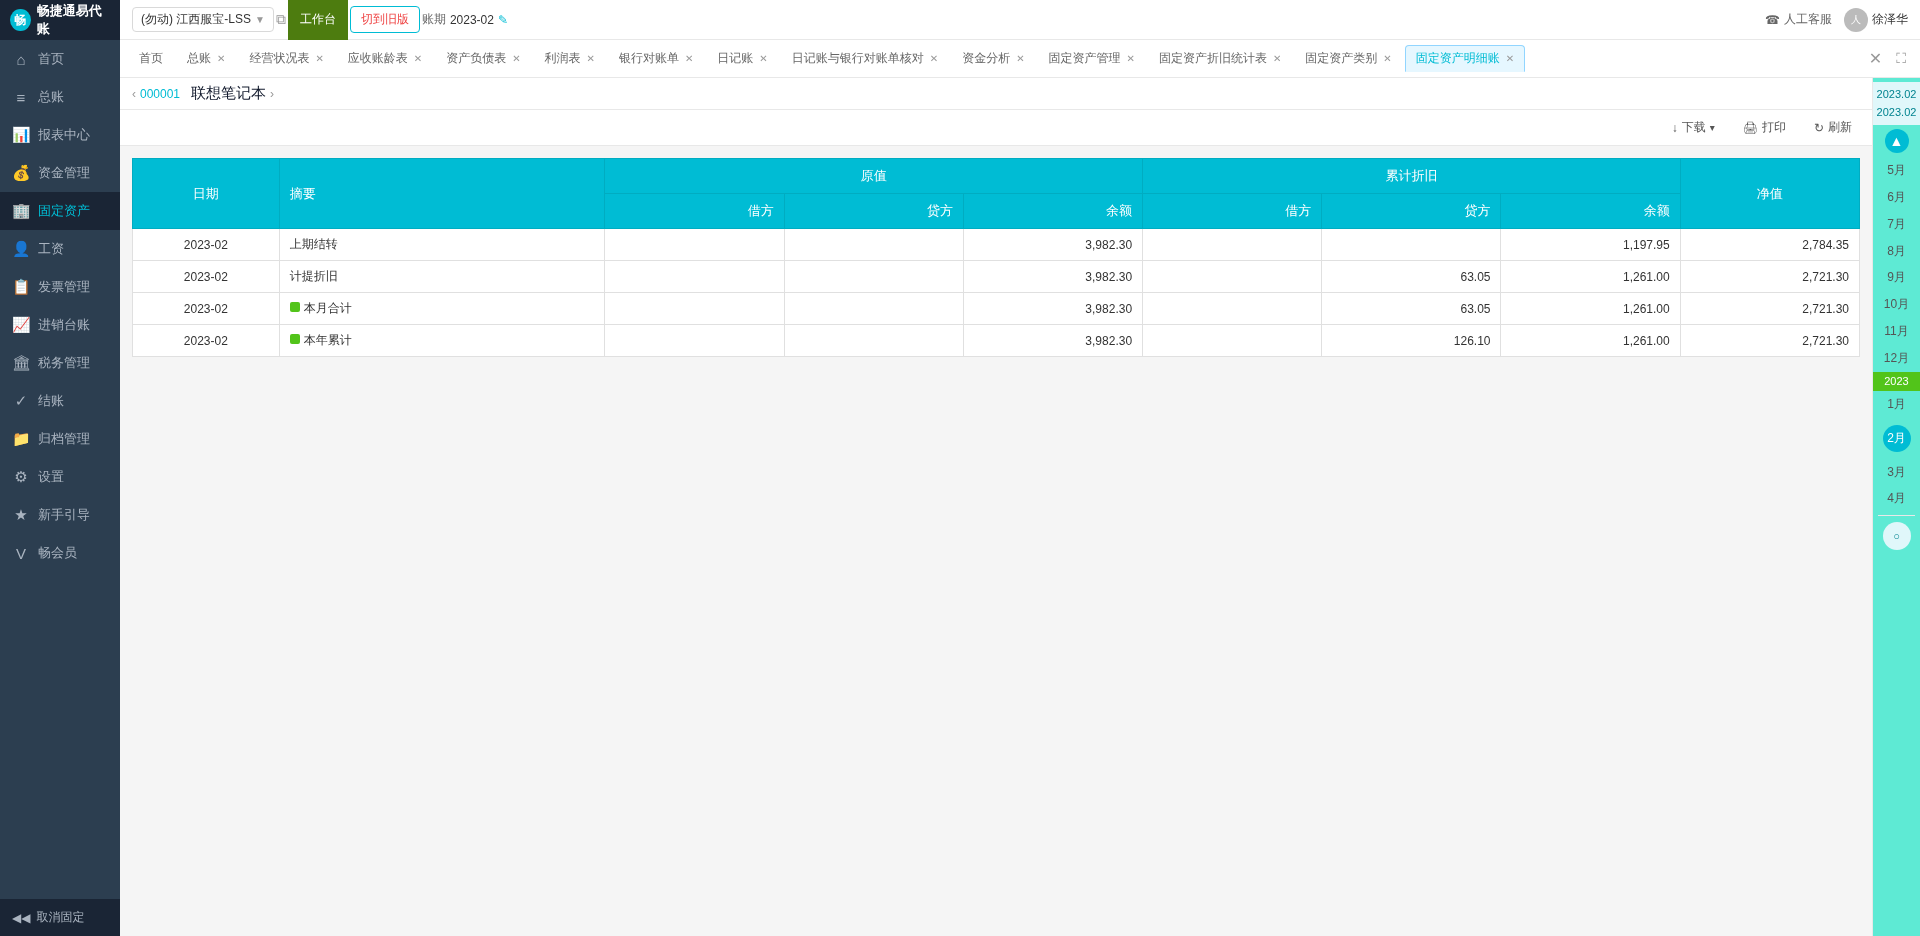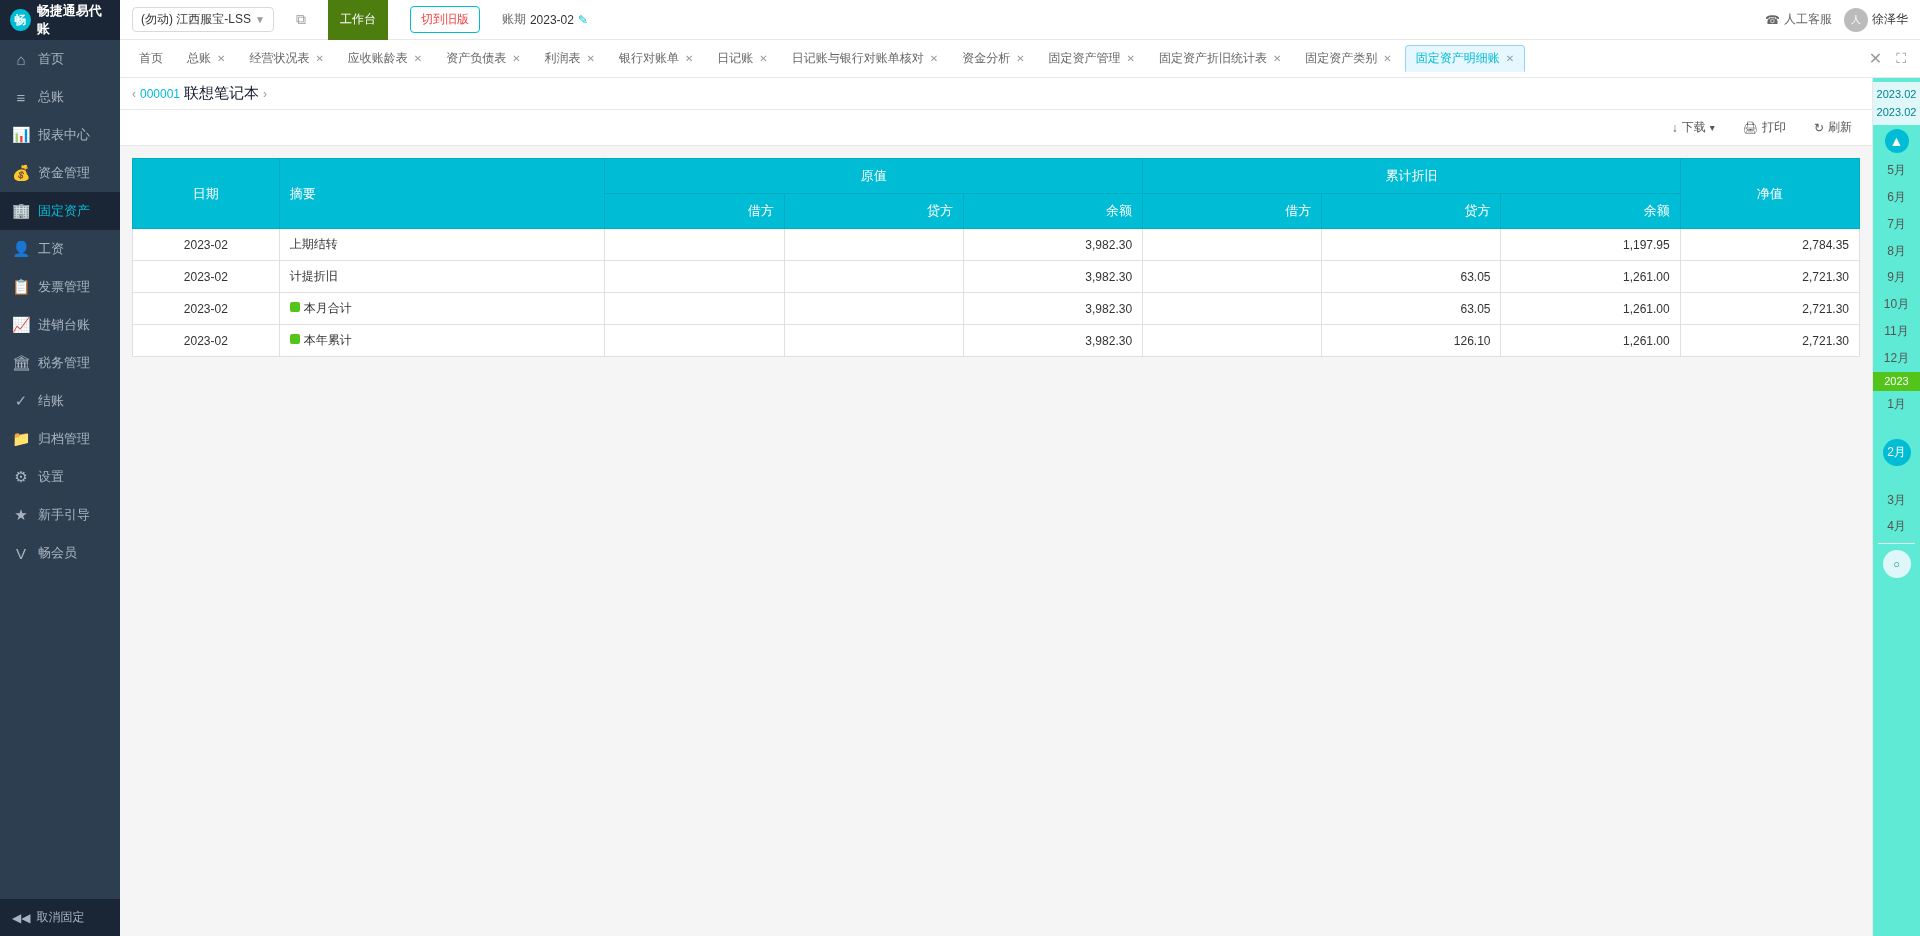--- a/index.html
+++ b/index.html
@@ -69,21 +69,21 @@
       overflow: hidden;
     }
 
     
     .topbar {
       background: #fff;
       height: 40px;
       display: flex;
       align-items: center;
       padding: 0 12px;
-      gap: 22px;
+      gap: 2px;
       border-bottom: 1px solid #e8e8e8;
       flex-shrink: 0;
     }
     .topbar-company {
       display: flex;
       align-items: center;
       gap: 4px;
       border: 1px solid #d9d9d9;
       border-radius: 4px;
       padding: 3px 8px;
@@ -208,21 +208,21 @@
       align-items: center;
       gap: 4px;
       font-size: 12px;
       color: #666;
       border-bottom: 1px solid #e8e8e8;
       flex-shrink: 0;
     }
     .sub-nav .asset-item {
       display: flex;
       align-items: center;
-      gap: 4px;
+      gap: 11px;
       cursor: pointer;
     }
     .sub-nav .asset-name {
       color: #0f172a;
       font-size: 15px;
     }
 
     
     .toolbar-row {
       background: #fff;
@@ -331,21 +331,21 @@
       background: #52c41a;
       color: #fff;
       font-size: 11px;
       padding: 2px 0;
     }
     .rp-month-item.active-month {
       background: #00bcd4;
       color: #fff;
       border-radius: 50%;
       width: 28px;
-      margin: 16px auto;
+      margin: 2px auto;
     }
     .rp-month-item.active-month-container {
       display: flex;
       justify-content: center;
     }
     .rp-divider {
       width: 80%;
       height: 1px;
       background: #e8e8e8;
       margin: 3px auto;

